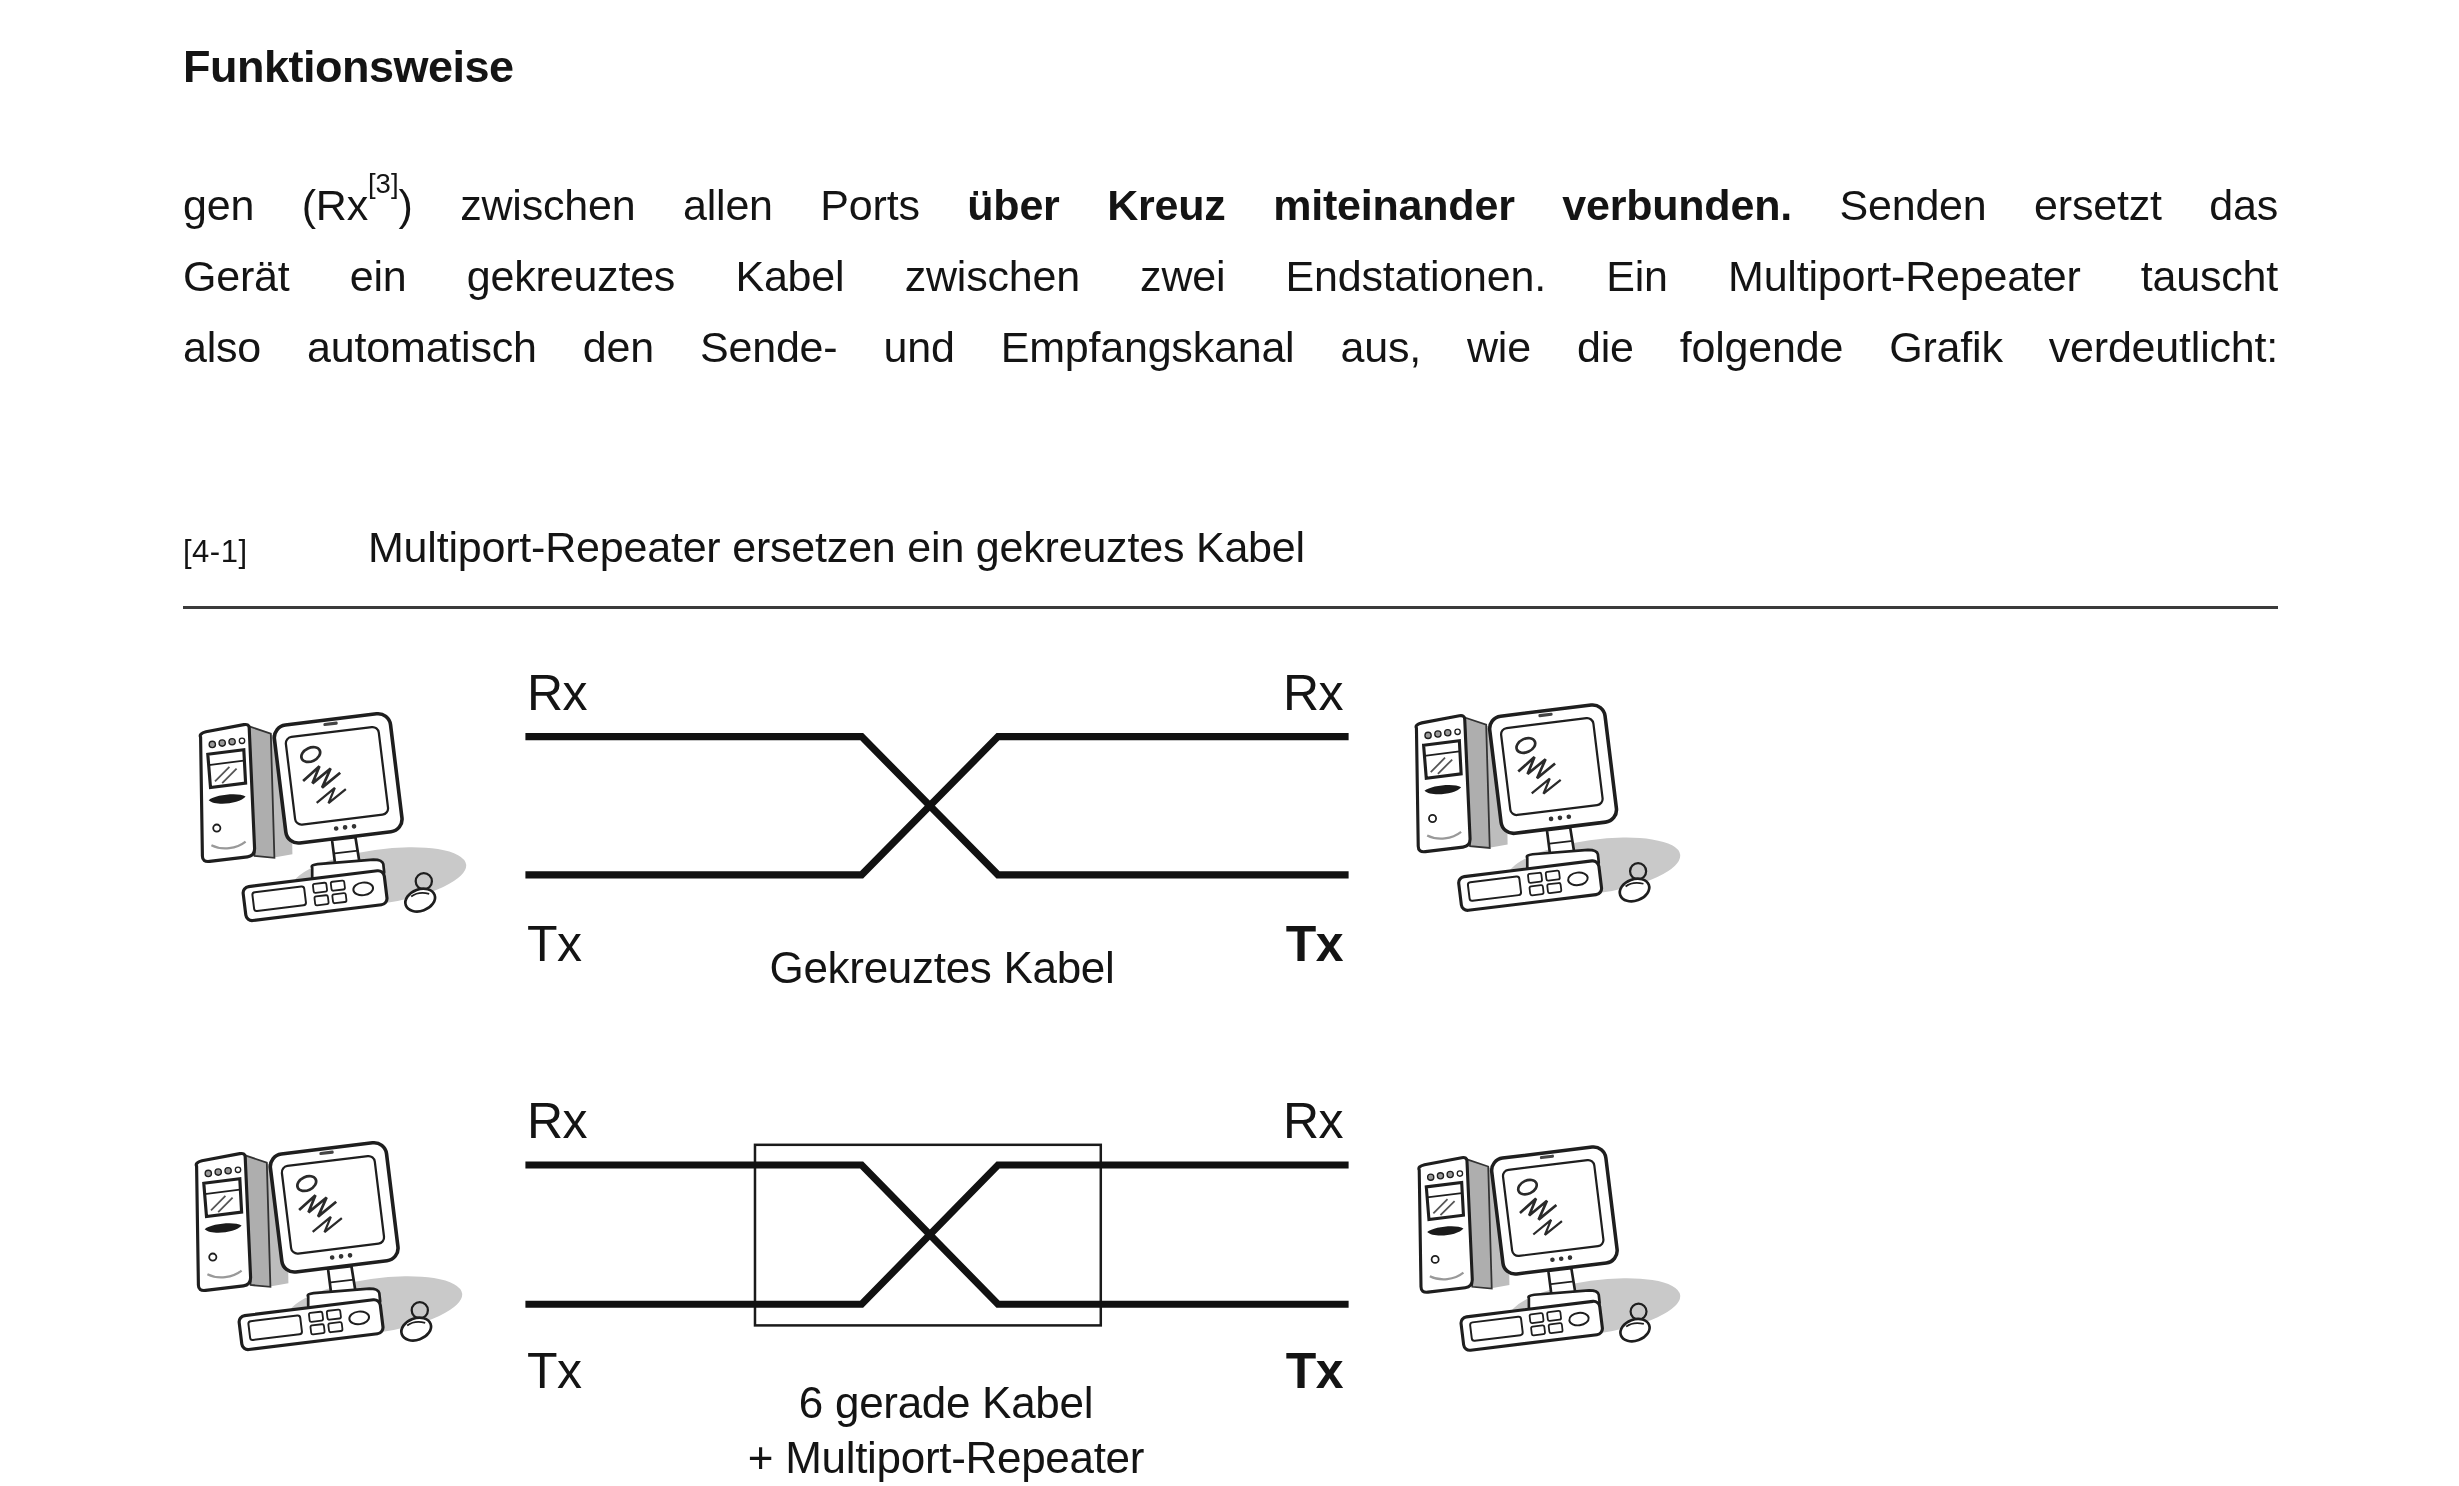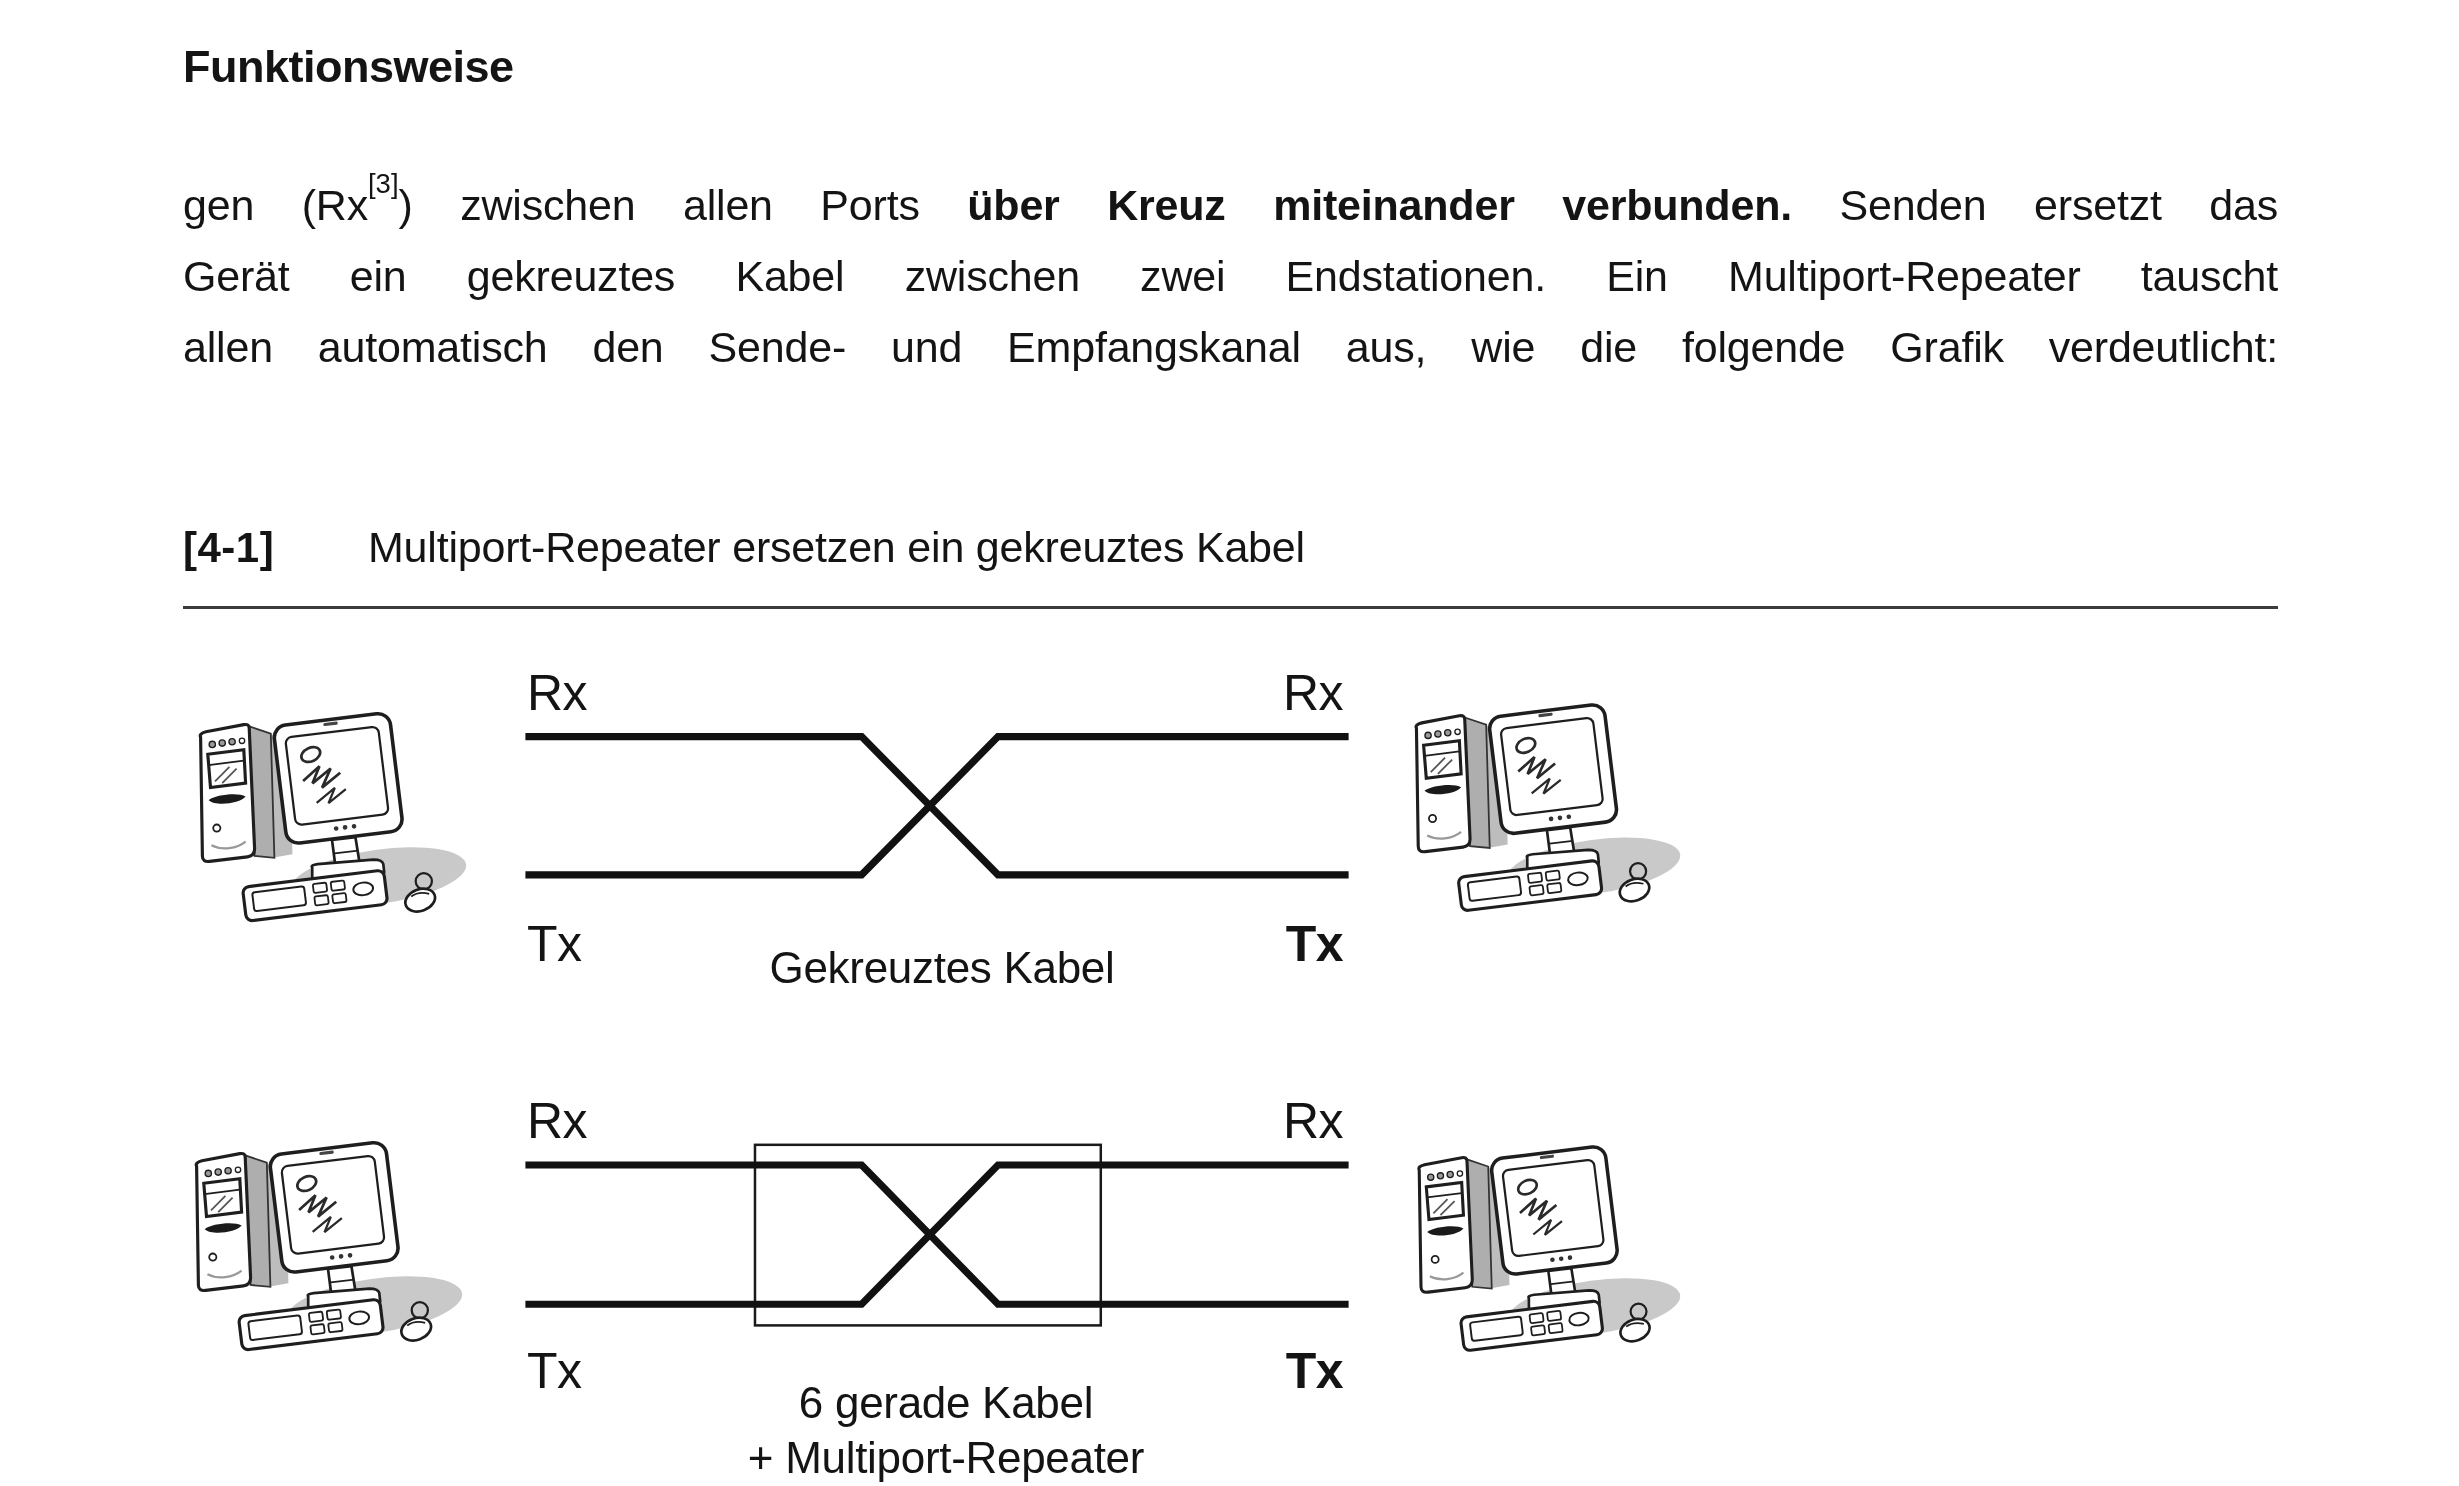--- a/index.html
+++ b/index.html
@@ -24,21 +24,21 @@
   }
   .pline{width:100%;}
   .pline.jl{text-align:justify;text-align-last:justify;}
   .pline b{font-weight:700;}
   .pline sup{font-size:0.64em;position:relative;top:-0.42em;letter-spacing:0;}
 
   .figcap{
     position:absolute;left:183px;top:503px;width:2095px;
     display:flex;align-items:baseline;
   }
-  .fignum{width:185px;font-size:42px;font-weight:700;letter-spacing:0.5px;}
+  .fignum{width:185px;font-size:31px;font-weight:400;letter-spacing:0.5px;}
   .figtitle{font-size:43px;font-weight:400;letter-spacing:-0.2px;}
 
   .rule{
     position:absolute;left:183px;top:586px;width:2095px;height:2.9px;
     background:var(--rule);
   }
 
   .diagram-svg{position:absolute;left:0;top:0;width:2459px;height:1486px;pointer-events:none;}
 
   .lbl{
@@ -113,21 +113,21 @@
   </defs>
 </svg>
 
 <div class="page">
 
   <h1 class="heading">Funktionsweise</h1>
 
   <div class="para">
     <div class="pline jl"><span>gen (Rx</span><sup>[3]</sup><span>) zwischen allen Ports </span><b>über Kreuz miteinander verbunden.</b><span> Senden ersetzt das</span></div>
     <div class="pline jl"><span>Gerät ein gekreuztes Kabel zwischen zwei Endstationen. Ein Multiport-Repeater tauscht</span></div>
-    <div class="pline jl"><span>allen automatisch den Sende- und Empfangskanal aus, wie die folgende Grafik verdeutlicht:</span></div>
+    <div class="pline jl"><span>also automatisch den Sende- und Empfangskanal aus, wie die folgende Grafik verdeutlicht:</span></div>
   </div>
 
   <div class="figcap">
     <span class="fignum">[4-1]</span>
     <span class="figtitle">Multiport-Repeater ersetzen ein gekreuztes Kabel</span>
   </div>
 
   <div class="rule"></div>
 
   <svg class="diagram-svg" viewBox="0 0 2560 1547">

